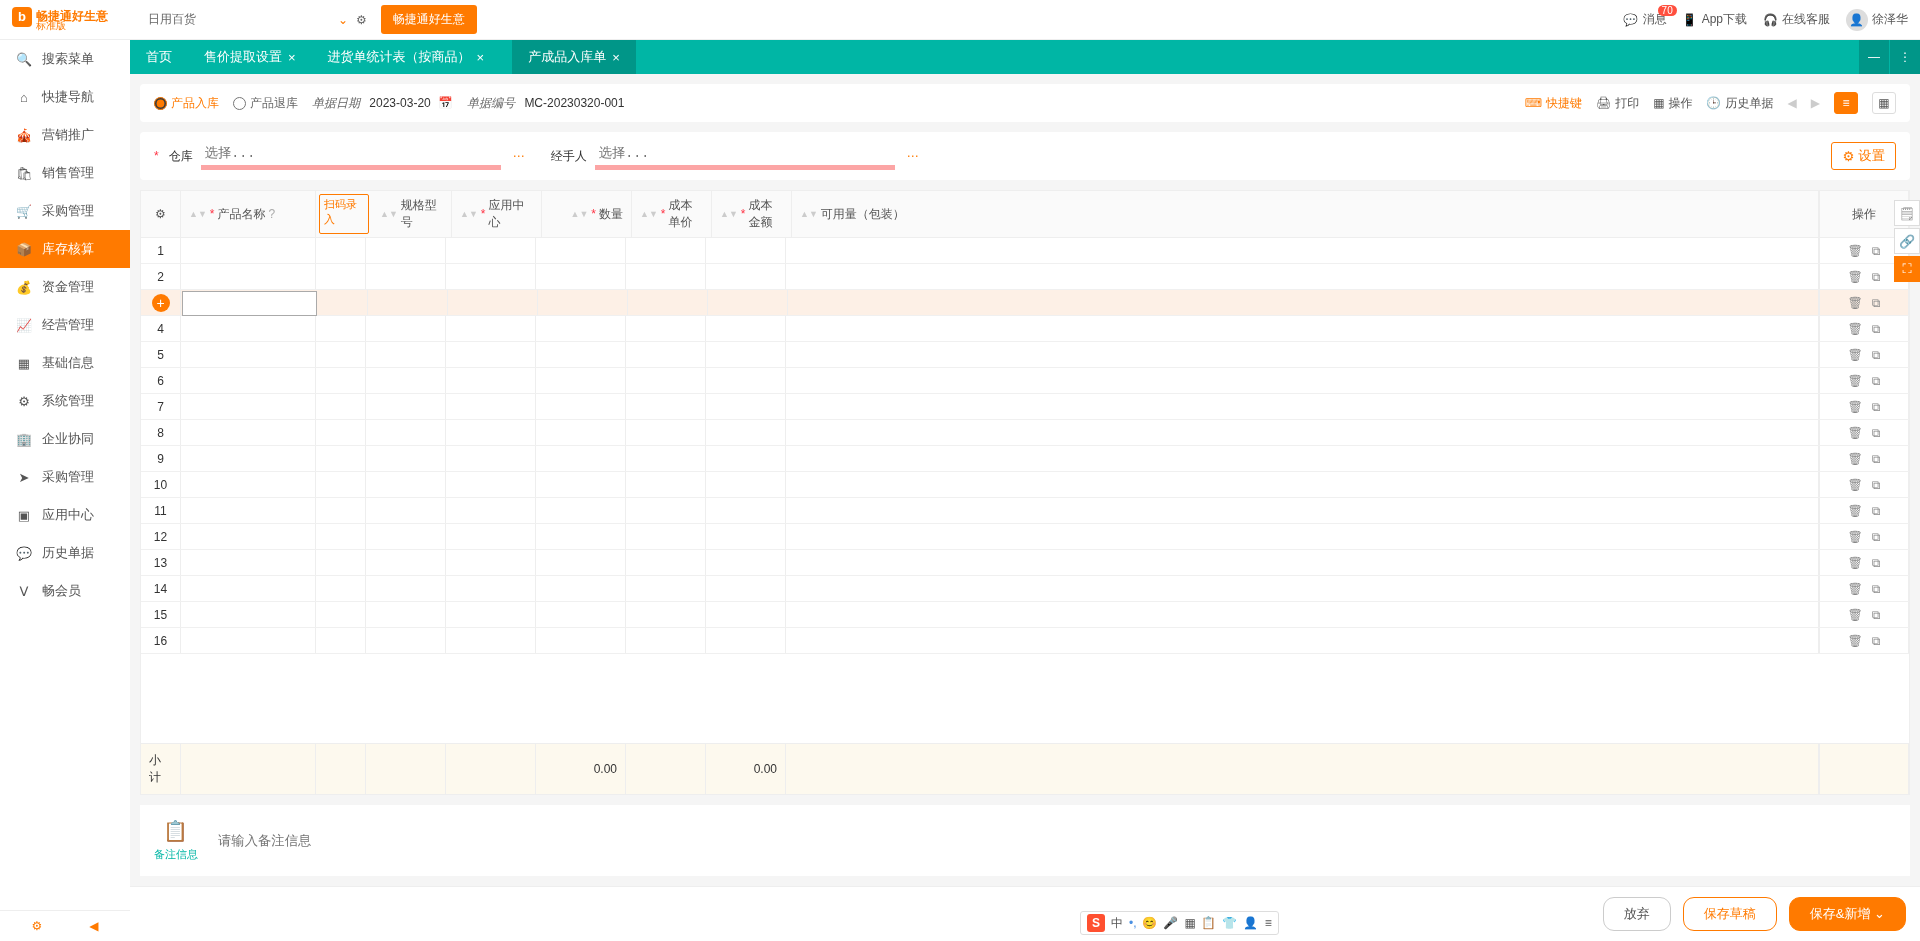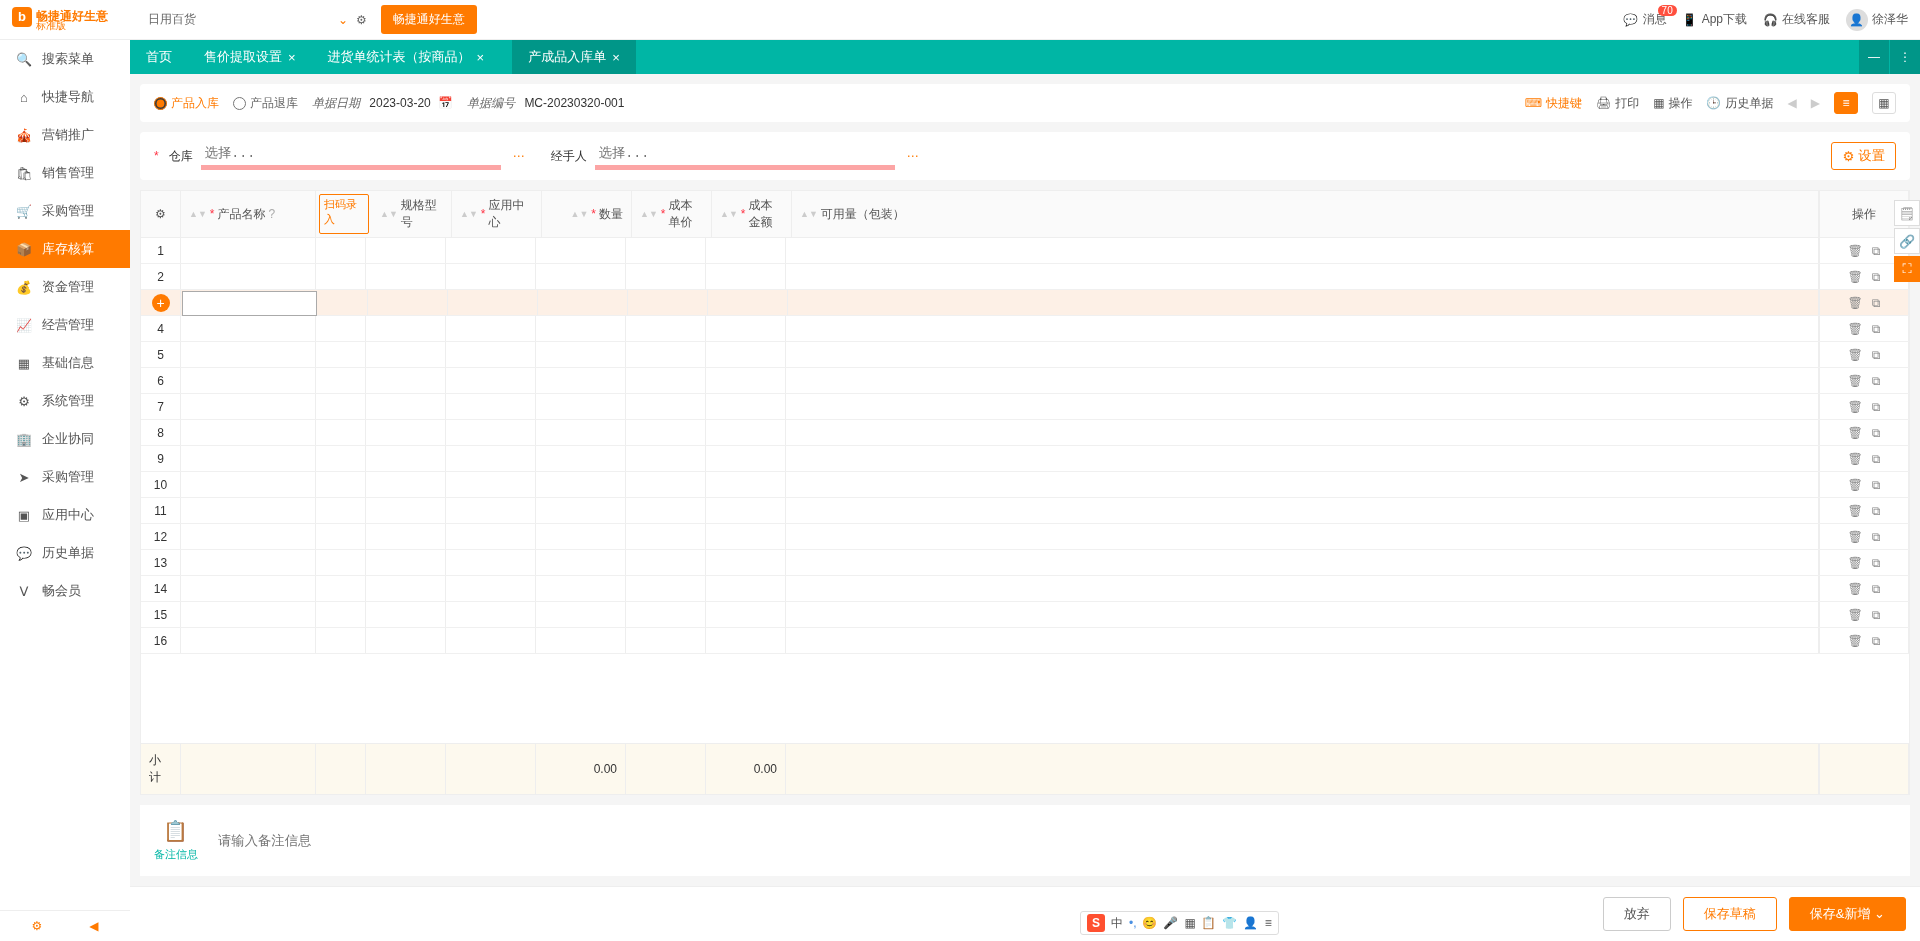--- a/index.html
+++ b/index.html
@@ -92,21 +92,21 @@
 .act-ic { color:#888; cursor:pointer; margin:0 3px; }
 
 .grid-foot { display:flex; background:#fdf9ee; border-top:1px solid #eee; font-weight:500;}
 .grid-foot .cell { padding:8px; }
 
 .remark-box { background:#fff; display:flex; padding:14px; gap:14px; align-items:center;}
 .remark-ic { display:flex; flex-direction:column; align-items:center; color:#00b6a5; gap:4px; font-size:11px;}
 .remark-inp { flex:1; border:none; outline:none; color:#14532d; padding:6px;}
 
 .footer { background:#fff; padding:10px 14px; display:flex; justify-content:flex-end; gap:12px; border-top:1px solid #eee;}
-.btn { padding:7px 20px; border-radius:3px; cursor:pointer; font-size:13px; }
+.btn { padding:7px 20px; border-radius:11px; cursor:pointer; font-size:13px; }
 .btn.ghost { background:#fff; border:1px solid #ccc; color:#555; }
 .btn.ghost-o { background:#fff; border:1px solid #ff7a00; color:#ff7a00; }
 .btn.primary { background:#ff7a00; border:1px solid #ff7a00; color:#fff;text-align:center; }
 
 
 .rail { position:fixed; right:0; top:200px; display:flex; flex-direction:column; gap:2px; }
 .rail .rbtn { width:26px; height:26px; background:#fff; border:1px solid #ddd; display:flex; align-items:center; justify-content:center; cursor:pointer; color:#888; font-size:13px;}
 .rail .rbtn.on { background:#ff7a00; color:#fff; border-color:#ff7a00;}
 
 .ime { position:fixed; bottom:6px; left:1080px; display:flex; gap:6px; align-items:center; background:#fff; padding:2px 6px; border:1px solid #ddd; border-radius:3px; font-size:12px; color:#555;}

